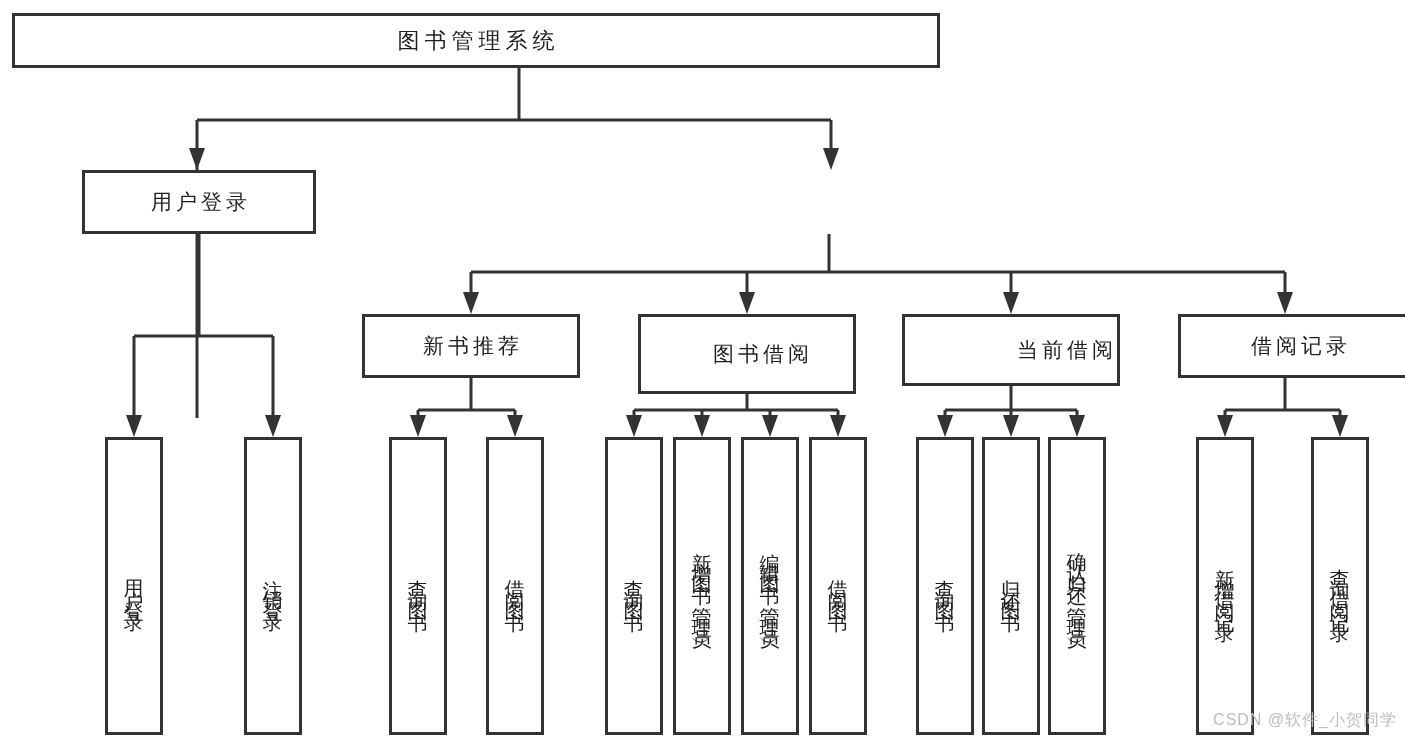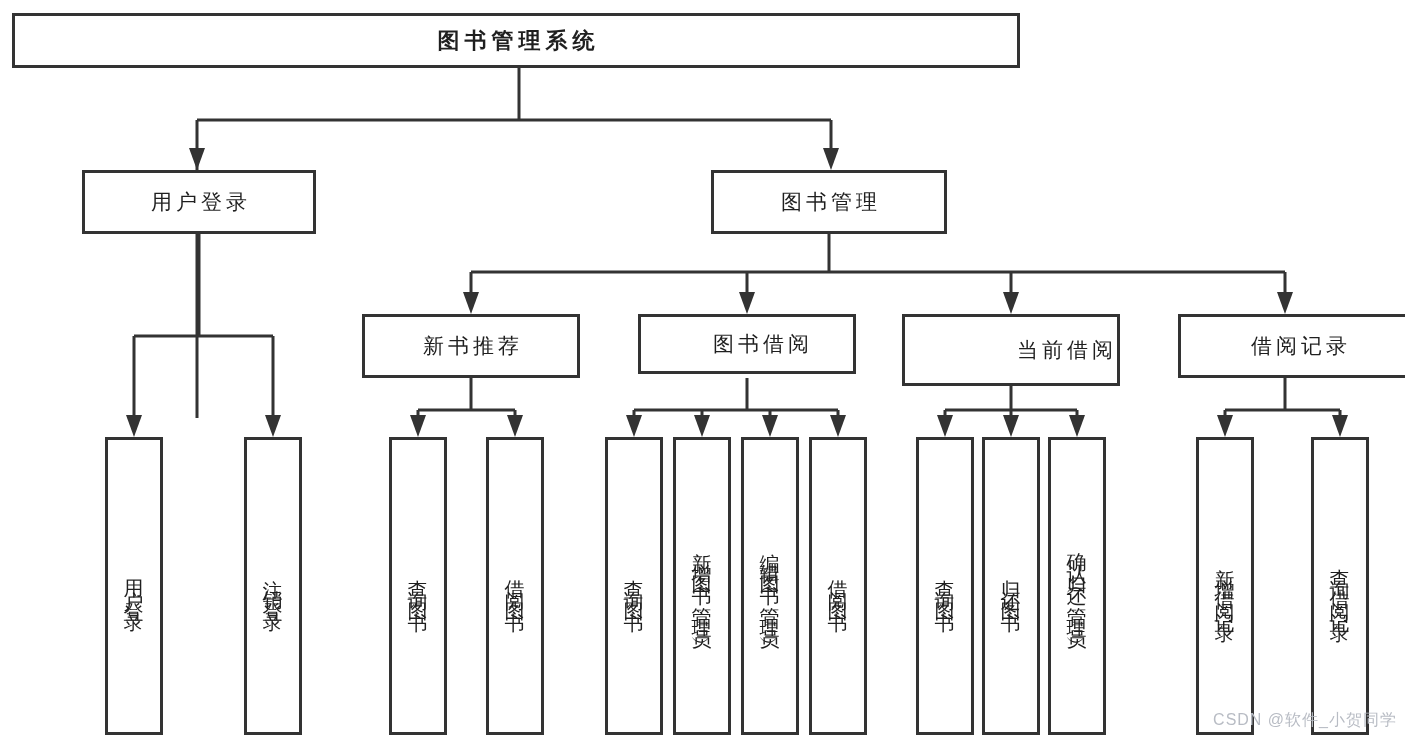--- a/index.html
+++ b/index.html
@@ -66,35 +66,32 @@
       <path d="M762 415 L778 415 L770 437 Z"></path>
       <path d="M830 415 L846 415 L838 437 Z"></path>
       <path d="M937 415 L953 415 L945 437 Z"></path>
       <path d="M1003 415 L1019 415 L1011 437 Z"></path>
       <path d="M1069 415 L1085 415 L1077 437 Z"></path>
       <path d="M1217 415 L1233 415 L1225 437 Z"></path>
       <path d="M1332 415 L1348 415 L1340 437 Z"></path>
     </g>
   </svg>
 
-  <div class="box hbox rootbox" style="left:12px;top:13px;width:1008px;height:55px;font-weight:bold;">
+  <div class="box hbox rootbox" style="left:12px;top:13px;width:928px;height:55px;">
     <span>图书管理系统</span>
   </div>
 
   <div class="box hbox" style="left:82px;top:170px;width:234px;height:64px;">
     <span>用户登录</span>
   </div>
-  <div class="box hbox" style="left:711px;top:170px;width:236px;height:64px;">
-    <span>图书管理</span>
-  </div>
 
   <div class="box hbox" style="left:362px;top:314px;width:218px;height:64px;">
     <span>新书推荐</span>
   </div>
-  <div class="box hbox" style="left:638px;top:314px;width:218px;height:60px;padding-left:28px;">
+  <div class="box hbox" style="left:638px;top:314px;width:218px;height:80px;padding-left:28px;">
     <span>图书借阅</span>
   </div>
   <div class="box hbox" style="left:902px;top:314px;width:218px;height:72px;justify-content:flex-end;">
     <span>当前借阅</span>
   </div>
   <div class="box hbox" style="left:1178px;top:314px;width:242px;height:64px;">
     <span>借阅记录</span>
   </div>
 
   <div class="box vbox" style="left:105px;top:437px;width:58px;height:298px;">

